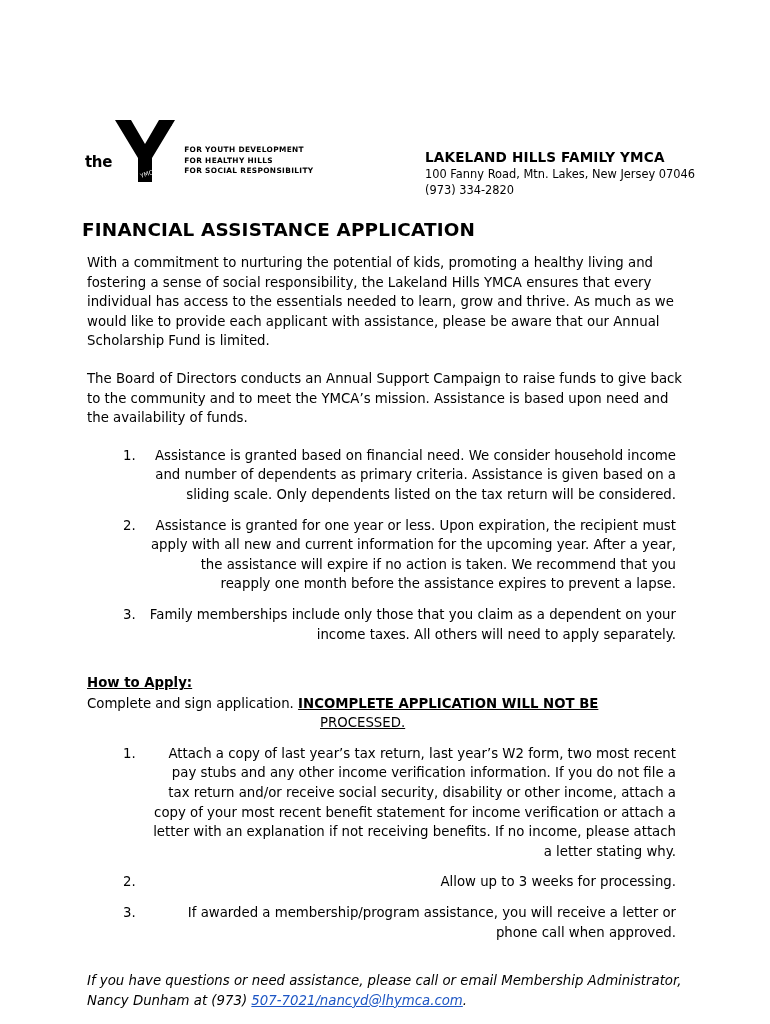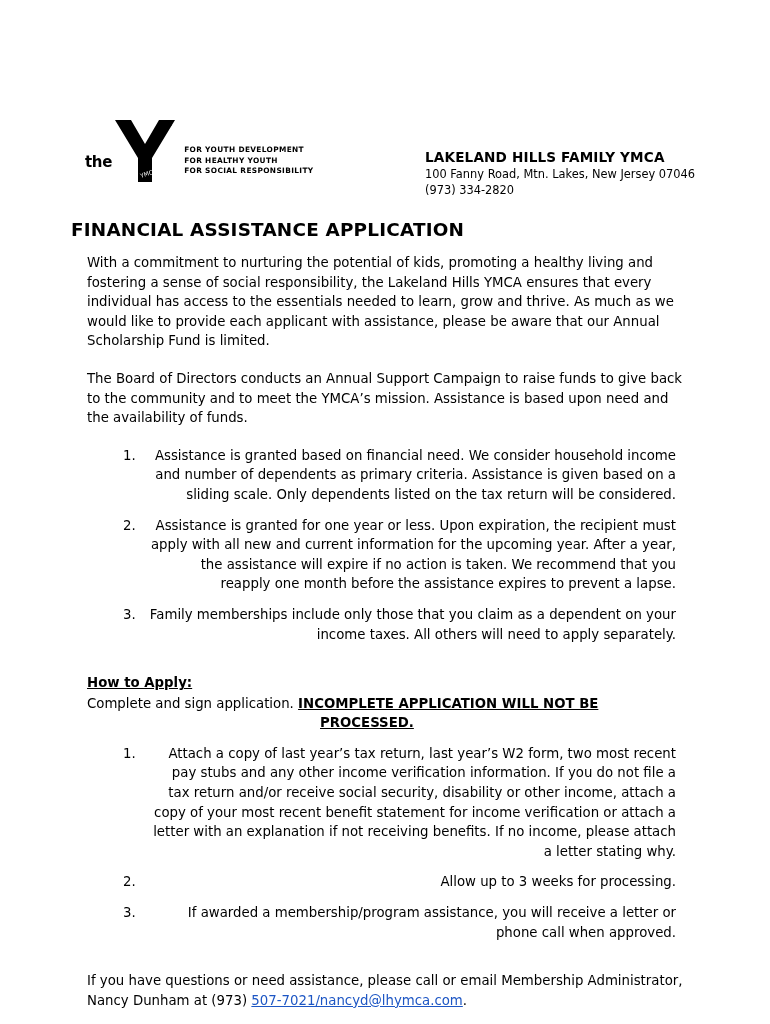--- a/index.html
+++ b/index.html
@@ -82,21 +82,21 @@
   .org-addr {
     font-family: "DejaVu Sans", sans-serif;
     font-size: 11.4px;
     line-height: 16px;
     white-space: nowrap;
   }
 
   
   .doc-title {
     position: absolute;
-    left: 71px;
+    left: 82px;
     top: 219px;
     font-family: "DejaVu Sans", sans-serif;
     font-weight: 700;
     font-size: 18.4px;
     letter-spacing: 0.2px;
     white-space: nowrap;
   }
 
   .content {
     position: absolute;
@@ -104,21 +104,21 @@
     top: 253px;
     width: 600px;
     font-size: 13.3px;
     line-height: 19.6px;
   }
 
   p.para {
     margin: 0 0 18px 0;
     text-align: left;
   }
-  p.para:last-child { margin-bottom: 8px; }
+  p.para:last-child { margin-bottom: 8px; font-style: italic; }
 
   .sec-head {
     font-weight: 700;
     text-decoration: underline;
     margin: 0 0 1px 0;
     font-size: 13.3px;
     line-height: 19.6px;
   }
 
   ol.numlist {
@@ -145,21 +145,21 @@
 
   .gap-sm { height: 18px; }
 
   .notice {
     font-weight: 700;
     text-decoration: underline;
   }
   .notice-cont {
     display: block;
     margin-left: 233px;
-    font-weight: 700;
+    font-weight: 400;
     text-decoration: underline;
     width: max-content;
   }
 
   a.maillink {
     color: #1D56C4;
     text-decoration: underline;
   }
 </style>
 </head>
@@ -175,21 +175,21 @@
       <span class="logo-y">
         <svg width="62" height="66" viewBox="0 0 62 66" xmlns="http://www.w3.org/2000/svg">
           <path d="M1 2 L17 2 L31 26 L45 2 L61 2 L38 40 L38 64 L24 64 L24 40 Z" fill="#000000"></path>
           <text x="52" y="11" font-family="DejaVu Sans, sans-serif" font-size="7" fill="#000000">™</text>
           <text x="27" y="60" font-family="DejaVu Sans, sans-serif" font-size="6" fill="#ffffff" transform="rotate(-18 27 60)">YMCA</text>
         </svg>
       </span>
 
       <div class="logo-tag">
         <div>FOR YOUTH DEVELOPMENT</div>
-        <div>FOR HEALTHY YOUTH</div>
+        <div>FOR HEALTHY HILLS</div>
         <div>FOR SOCIAL RESPONSIBILITY</div>
       </div>
     </div>
 
     <div class="org-block">
       <div class="org-name">LAKELAND HILLS FAMILY YMCA</div>
       <div class="org-addr">100 Fanny Road, Mtn. Lakes, New Jersey  07046</div>
       <div class="org-addr">(973) 334-2820</div>
     </div>
   </div>

